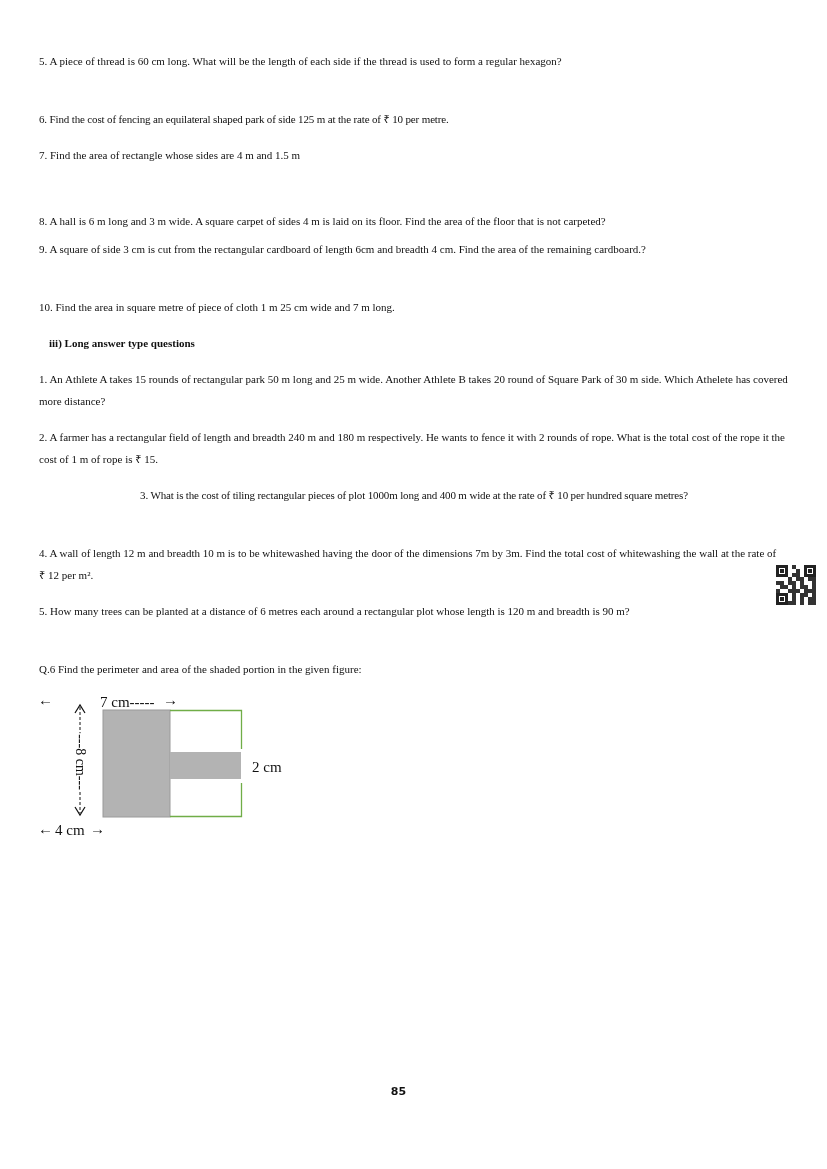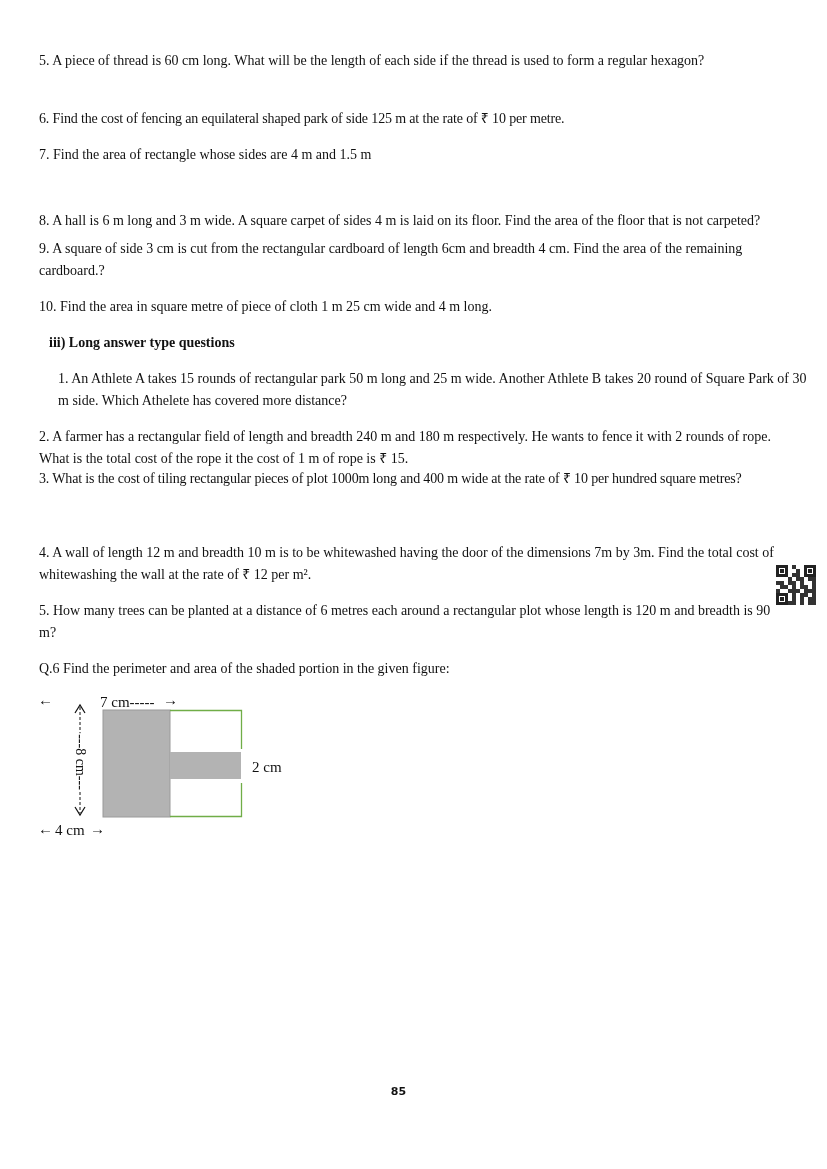--- a/index.html
+++ b/index.html
@@ -1,41 +1,41 @@
 <!DOCTYPE html>
 <html><head>
 <meta charset="utf-8">
 <style>
   html, body { margin:0; padding:0; background:#ffffff; }
   body { width:827px; height:1169px; position:relative; overflow:hidden;
          font-family:"Liberation Serif", serif; color:#111; }
-  .q { position:absolute; left:39px; width:750px; font-size:14px; line-height:22px; margin:0; }
+  .q { position:absolute; left:39px; width:750px; font-size:11px; line-height:22px; margin:0; }
   .cond { letter-spacing:-0.15px; }
   .heading { font-weight:bold;margin-left:10px; }
   .qr { position:absolute; left:776px; top:565px; width:40px; height:40px; }
   .figure { position:absolute; left:0; top:0; }
   .fig-text { position:absolute; font-size:15px; font-family:"Liberation Serif", serif; white-space:nowrap; }
   .page-num { position:absolute; left:0; width:797px; top:1085px; text-align:center;
               font-family:"DejaVu Sans", sans-serif; font-size:11px; font-weight:bold; }
 </style>
 </head>
 <body>
 
 <p class="q" style="top:50px;">5. A piece of thread is 60 cm long. What will be the length of each side if the thread is used to form a regular hexagon?</p>
 <p class="q cond" style="top:108px;">6. Find the cost of fencing an equilateral shaped park of side 125 m at the rate of ₹ 10 per metre.</p>
 <p class="q" style="top:144px;">7. Find the area of rectangle whose sides are 4 m and 1.5 m</p>
 <p class="q" style="top:180px;margin-top:30px;">8. A hall is 6 m long and 3 m wide. A square carpet of sides 4 m  is laid on its floor. Find the area of the floor that is not carpeted?</p>
 <p class="q" style="top:238px;">9. A square of side 3 cm is cut from the rectangular cardboard of length 6cm and breadth 4 cm. Find the area of the remaining cardboard.?</p>
-<p class="q" style="top:296px;">10. Find the area in square metre of piece of cloth 1 m 25 cm wide and 4 m long.</p>
+<p class="q" style="top:296px;">10. Find the area in square metre of piece of cloth 1 m 25 cm wide and 7 m long.</p>
 
 <p class="q heading" style="top:332px;">iii) Long answer type questions</p>
 
-<p class="q" style="top:368px;margin-left:19px;">1. An Athlete A takes 15 rounds of rectangular park 50 m long and 25 m wide. Another Athlete B takes 20 round of Square Park of 30 m side. Which Athelete has covered more distance?</p>
+<p class="q" style="top:368px;">1. An Athlete A takes 15 rounds of rectangular park 50 m long and 25 m wide. Another Athlete B takes 20 round of Square Park of 30 m side. Which Athelete has covered more distance?</p>
 <p class="q" style="top:426px;">2. A farmer has a rectangular field of length and breadth 240 m and 180 m respectively.  He wants to fence it with 2 rounds of rope. What is the total cost of the rope it the cost of 1 m of rope is ₹ 15.</p>
-<p class="q cond" style="top:468px;">3. What is the cost of tiling rectangular pieces of plot 1000m long and 400 m wide at the rate of ₹ 10 per hundred square metres?</p>
+<p class="q cond" style="top:484px;text-align:center;">3. What is the cost of tiling rectangular pieces of plot 1000m long and 400 m wide at the rate of ₹ 10 per hundred square metres?</p>
 <p class="q" style="top:542px; width:740px;">4. A wall of length 12 m and breadth 10 m is to be whitewashed having the door of the dimensions 7m by 3m. Find the total cost of whitewashing the wall at the rate of ₹ 12 per m².</p>
 <p class="q" style="top:600px; width:740px;">5. How many trees can be planted at a distance of 6 metres each around a rectangular plot whose length is 120 m and breadth is 90 m?</p>
 <p class="q" style="top:658px;">Q.6 Find the perimeter and area of the shaded portion in the given figure:</p>
 
 <svg class="qr" viewBox="0 0 10 10" shape-rendering="crispEdges">
   <rect x="0" y="0" width="10" height="10" fill="#fff"></rect>
   <rect x="0" y="0" width="3" height="3" fill="#222"></rect>
     <rect x="0.7" y="0.7" width="1.6" height="1.6" fill="#fff"></rect>
     <rect x="1.1" y="1.1" width="0.8" height="0.8" fill="#222"></rect>
   <rect x="7" y="0" width="3" height="3" fill="#222"></rect>

